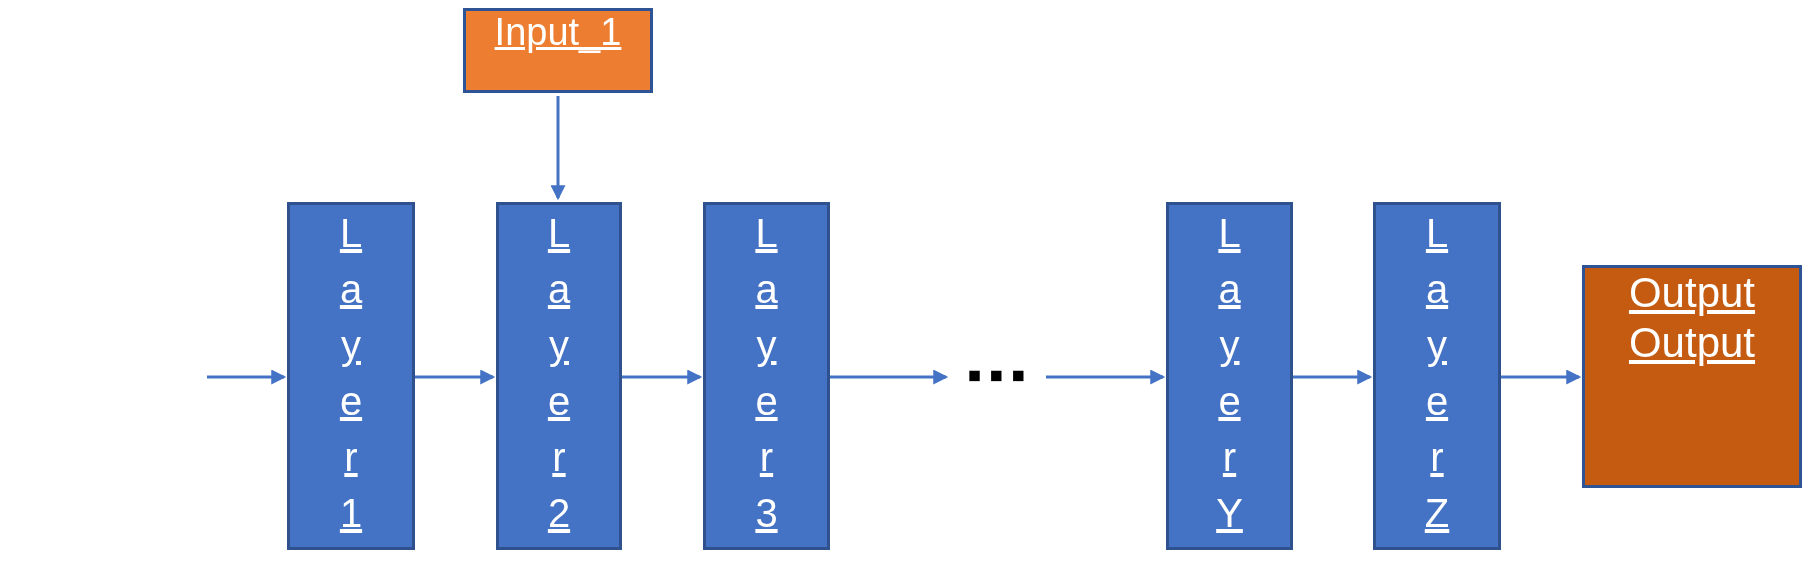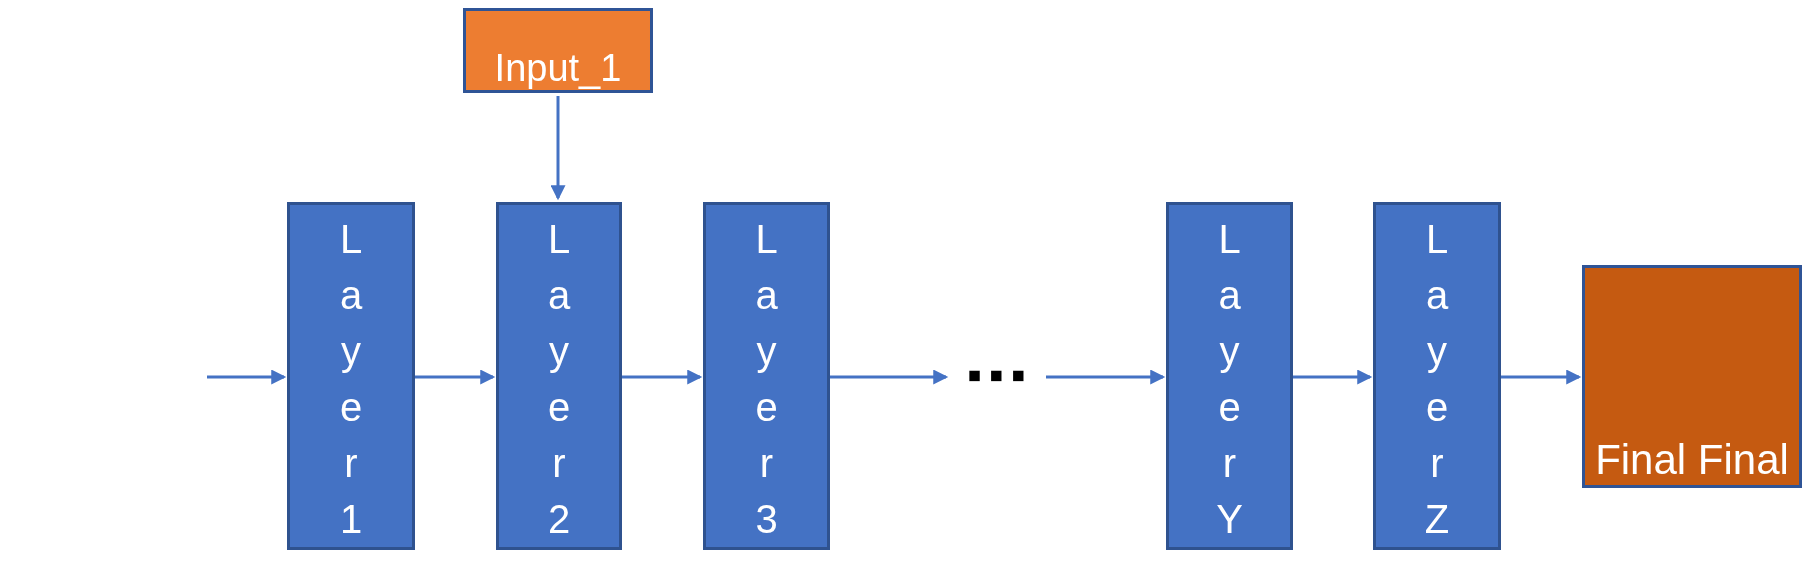--- a/index.html
+++ b/index.html
@@ -36,24 +36,25 @@
     stroke:var(--arrow);
     stroke-width:3;
     fill:none;
   }
   .arrowhead{
     fill:var(--arrow);
   }
   .node{
     position:absolute;
     display:flex;
-    align-items:flex-end;
+    align-items:flex-start;
     justify-content:center;
     text-align:center;
     color:var(--text);
+    text-decoration:underline;
   }
   .node.input{
     background:var(--input_fill);
     border:3px solid var(--input_border);
     font-size:38px;
   }
   .node.layer{
     background:var(--layer_fill);
     border:3px solid var(--layer_border);
   }
@@ -158,16 +159,16 @@
   <div id="n-layerz" class="node layer">
     <span class="vchars">L
 a
 y
 e
 r
 Z</span>
   </div>
 
   <div id="n-final" class="node output">
-    <span>Final Final</span>
+    <span>Output Output</span>
   </div>
 
 </div>
 
 </body></html>

